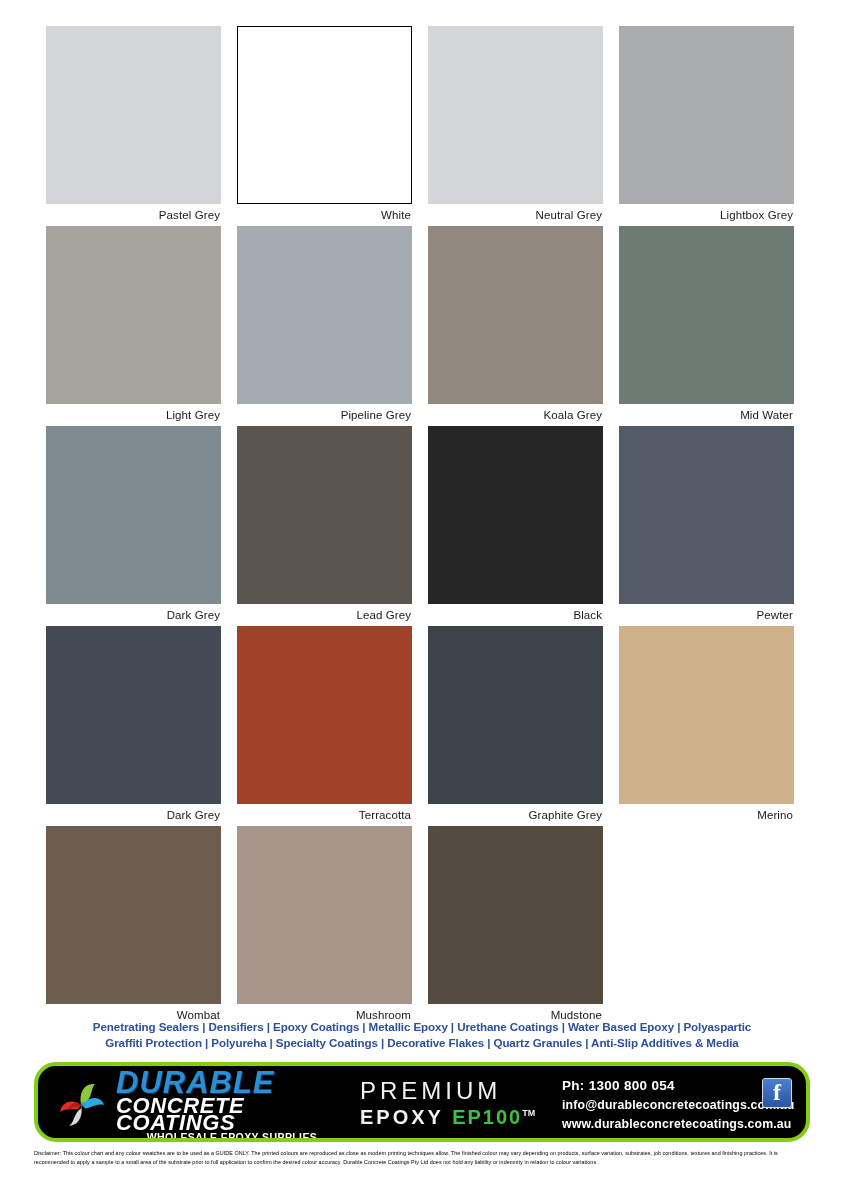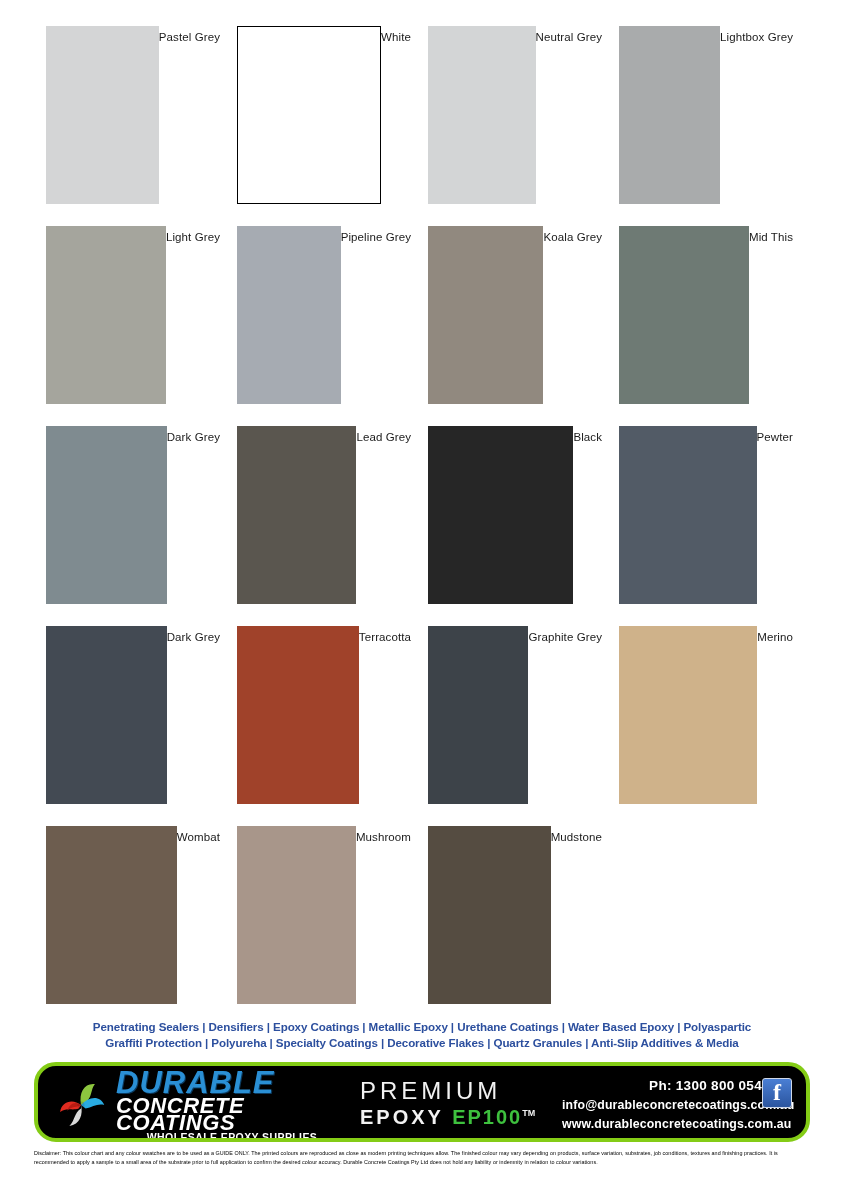--- a/index.html
+++ b/index.html
@@ -18,21 +18,21 @@
     display:grid;
     grid-template-columns:repeat(4,175px);
     column-gap:16px;
     row-gap:0px;
   }
   .swatch-cell{
     width:175px;
     height:200px;
     box-sizing:border-box;
     display:flex;
-    flex-direction:row;
+    flex-direction:column;
   }
   .swatch-chip{
     width:175px;
     height:178px;
     box-sizing:border-box;
   }
   .swatch-chip.outlined{
     border:1px solid #000000;
   }
   .swatch-label{
@@ -112,21 +112,21 @@
   #ep100-word{color:#3ec13e;letter-spacing:2px;}
   #tm-mark{font-size:9px;vertical-align:super;color:#f2f2f2;letter-spacing:0;text-align:right;}
 
   #contact-block{
     position:absolute;left:524px;top:10px;width:200px;color:#ffffff;
   }
   .contact-line{
     font-size:12.3px;font-weight:bold;line-height:19.5px;
     letter-spacing:.15px;white-space:nowrap;
   }
-  #contact-phone{font-size:13.5px;letter-spacing:.3px;text-align:right;}
+  #contact-phone{font-size:13.5px;letter-spacing:.3px;}
 
   #fb-icon{
     position:absolute;right:14px;top:12px;
     width:28px;height:28px;border-radius:3px;
     background:linear-gradient(#4a7fd4,#2b559f);
     color:#ffffff;font-weight:bold;font-size:24px;
     font-family:"Liberation Serif",serif;
     text-align:center;line-height:27px;
     border:1px solid #cfd8e8;
   }
@@ -170,21 +170,21 @@
     <div class="swatch-cell">
       <div class="swatch-chip" style="background: rgb(166, 171, 178);"></div>
       <div class="swatch-label">Pipeline Grey</div>
     </div>
     <div class="swatch-cell">
       <div class="swatch-chip" style="background: rgb(145, 137, 127);"></div>
       <div class="swatch-label">Koala Grey</div>
     </div>
     <div class="swatch-cell">
       <div class="swatch-chip" style="background: rgb(110, 122, 116);"></div>
-      <div class="swatch-label">Mid This</div>
+      <div class="swatch-label">Mid Water</div>
     </div>
     <div class="swatch-cell">
       <div class="swatch-chip" style="background: rgb(127, 139, 144);"></div>
       <div class="swatch-label">Dark Grey</div>
     </div>
     <div class="swatch-cell">
       <div class="swatch-chip" style="background: rgb(90, 86, 79);"></div>
       <div class="swatch-label">Lead Grey</div>
     </div>
     <div class="swatch-cell">

